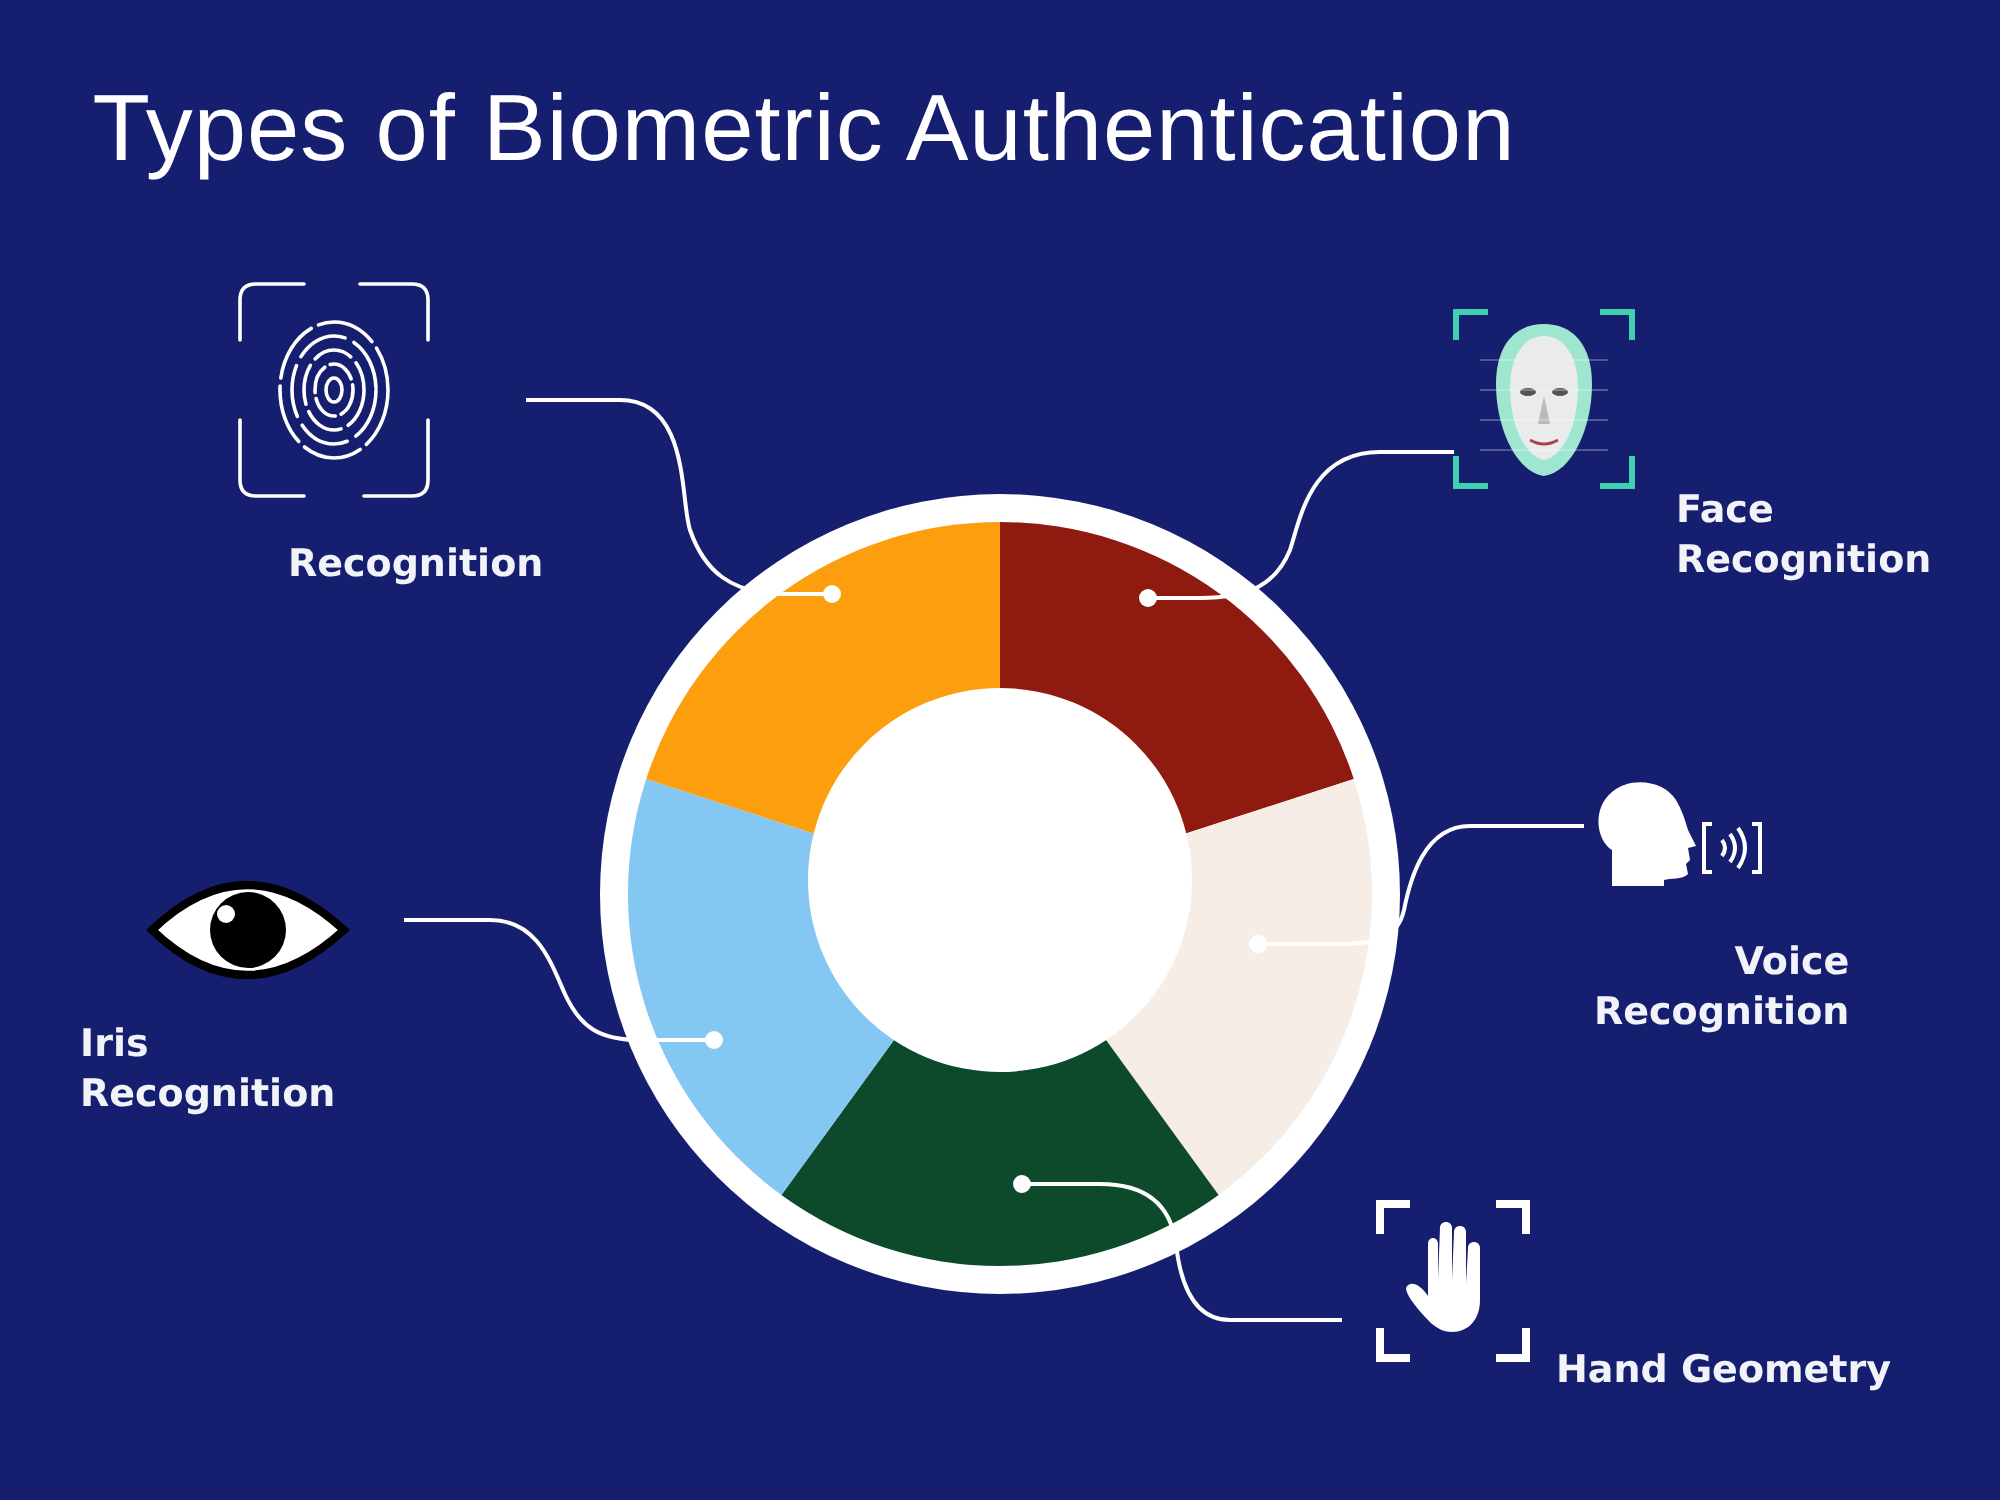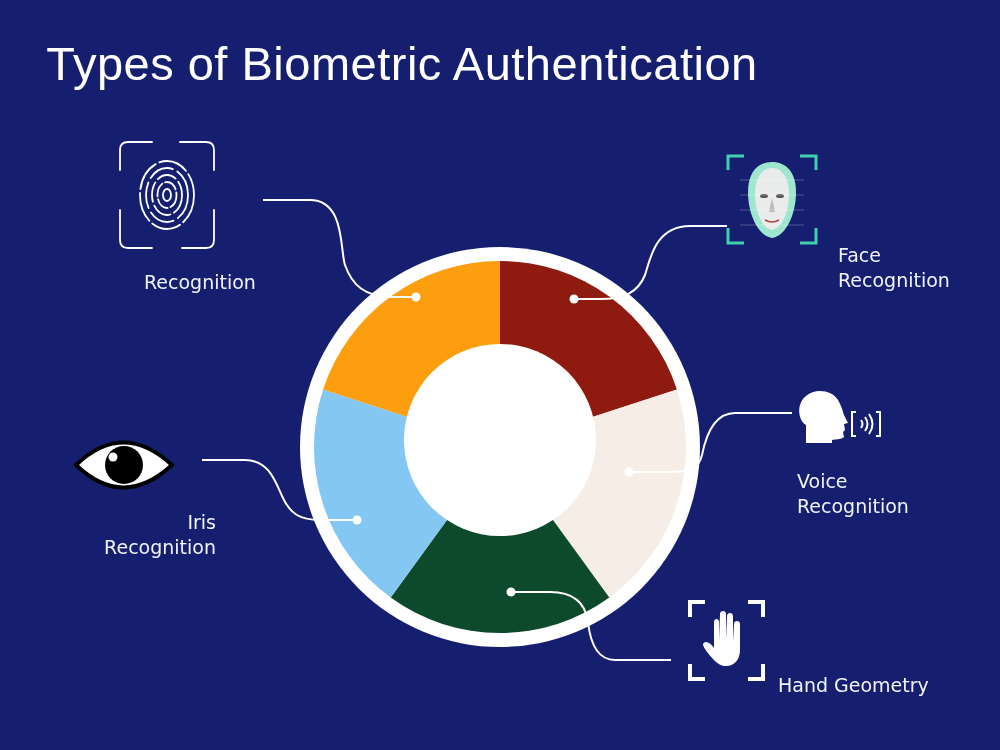--- a/index.html
+++ b/index.html
@@ -1,19 +1,19 @@
 <!DOCTYPE html>
 <html><head>
 <meta charset="utf-8">
 <style>
   html, body { margin: 0; padding: 0; }
   body { width: 1000px; height: 750px; background: #161f6f; overflow: hidden; position: relative; font-family: "DejaVu Sans", sans-serif; color: #ffffff; }
   .title { position: absolute; left: 0; top: 36px; width: 804px; text-align: center; font-family: "Liberation Sans", sans-serif; font-size: 47px; font-weight: 400; letter-spacing: 0.5px; color: #ffffff; }
   svg.canvas { position: absolute; left: 0; top: 0; }
-  .label { position: absolute; font-family: "DejaVu Sans", sans-serif; font-weight: normal; font-size: 19px; line-height: 25px; color: #f2f3f8; }
+  .label { position: absolute; font-family: "DejaVu Sans", sans-serif; font-weight: bold; font-size: 19px; line-height: 25px; color: #f2f3f8; }
 </style>
 </head>
 <body>
 
 <div class="title">Types of Biometric Authentication</div>
 
 <svg class="canvas" width="1000" height="750" viewBox="0 0 1000 750">
 
   <circle cx="500" cy="447" r="200" fill="#ffffff"></circle>
 
@@ -100,23 +100,23 @@
   </g>
 </svg>
 
 <div class="label" style="left:144px; top:270px;">Recognition</div>
 
 <div class="label" style="left:838px; top:243px;">
   <div>Face</div>
   <div>Recognition</div>
 </div>
 
-<div class="label" style="left:797px; top:469px;">
+<div class="label" style="left:797px; top:469px;text-align:right;">
   <div>Voice</div>
   <div>Recognition</div>
 </div>
 
 <div class="label" style="left:778px; top:673px;">Hand Geometry</div>
 
-<div class="label" style="left:56px; top:510px; width:160px; text-align:right;">
+<div class="label" style="left:40px; top:510px; width:160px; text-align:left;">
   <div>Iris</div>
   <div>Recognition</div>
 </div>
 
 </body></html>

